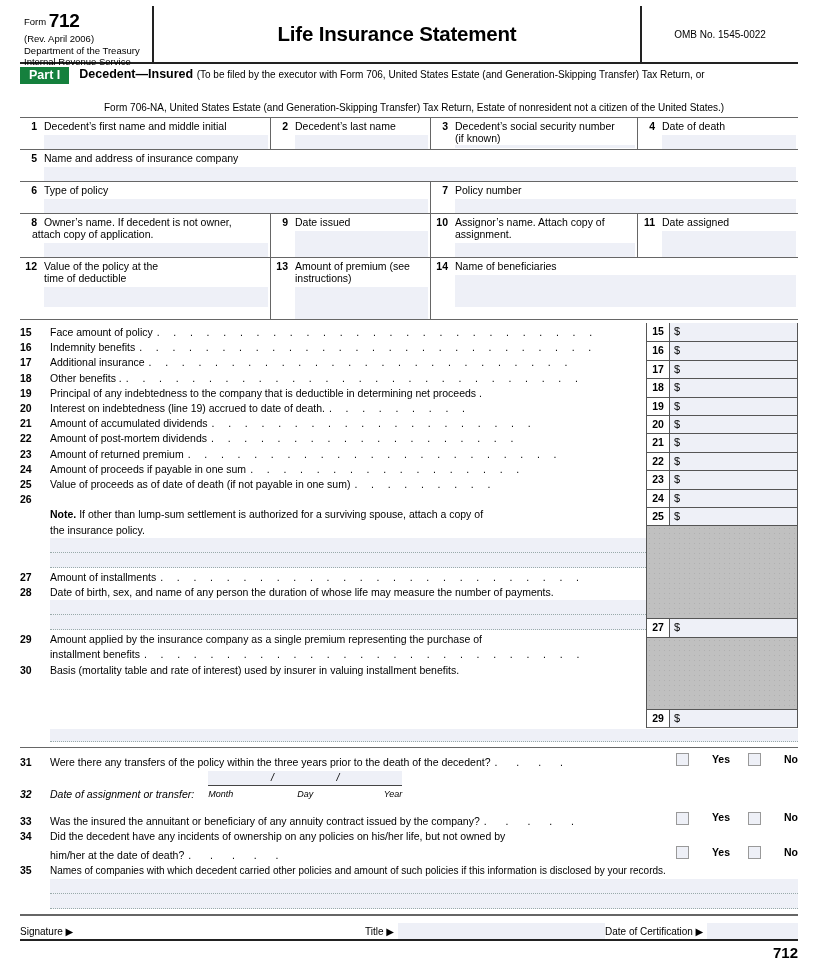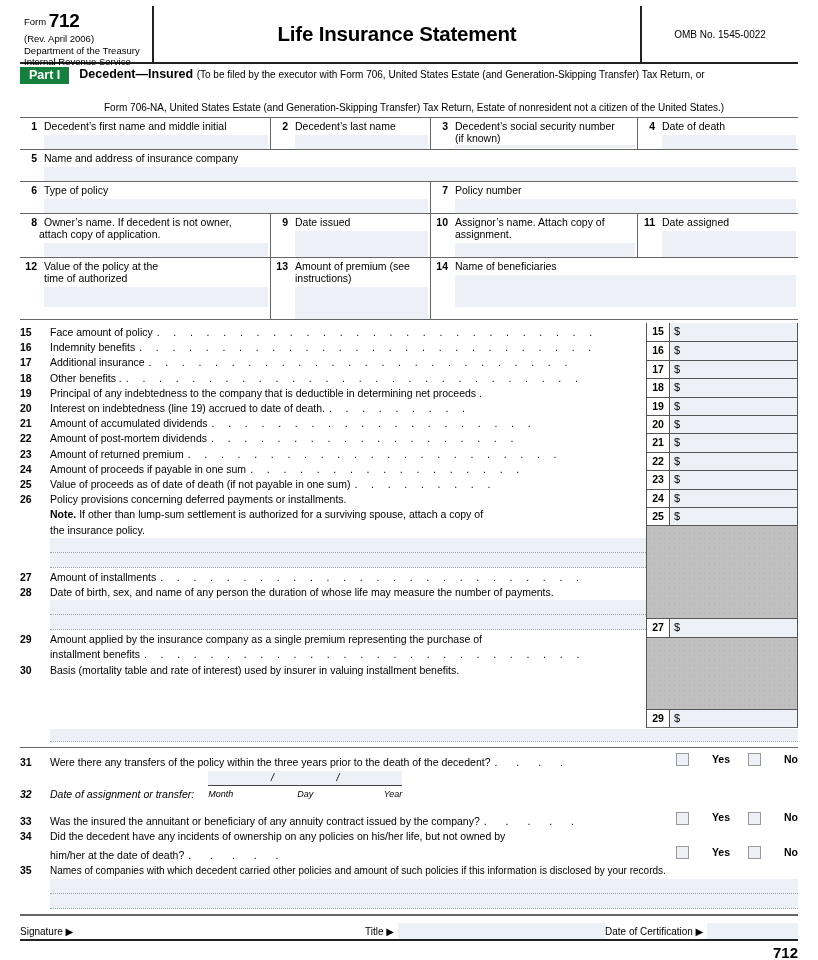--- a/index.html
+++ b/index.html
@@ -182,21 +182,21 @@
         <div class="fillbox" style="height:14px;margin:3px 2px 0 24px"></div>
       </td>
     </tr>
 
     <tr>
       <td style="width:250px">
         <div class="cell">
               <div class="n">8</div>
           <div class="t">Owner’s name. If decedent is not owner,</div>
             </div>
-        <div class="t" style="margin-left:19px">attach copy of application.</div>
+        <div class="t" style="margin-left:12px">attach copy of application.</div>
         <div class="fillbox" style="height:14px;margin:3px 2px 0 24px"></div>
       </td>
       <td style="width:119px" class="bl">
         <div class="cell">
               <div class="n">9</div>
           <div class="t">Date issued</div>
             </div>
         <div class="fillbox" style="height:26px;margin:3px 2px 0 24px"></div>
       </td>
       <td style="width:226px" class="bl">
@@ -215,21 +215,21 @@
         <div class="fillbox" style="height:26px;margin:3px 2px 0 24px"></div>
       </td>
     </tr>
 
     <tr>
       <td style="width:178px">
         <div class="cell">
               <div class="n">12</div>
           <div class="t">Value of the policy at the</div>
             </div>
-        <div class="t" style="margin-left:24px">time of authorized</div>
+        <div class="t" style="margin-left:24px">time of deductible</div>
         <div class="fillbox" style="height:20px;margin:3px 2px 0 24px"></div>
       </td>
       <td style="width:231px" class="bl">
         <div class="cell">
               <div class="n">13</div>
           <div class="t">Amount of premium  (see instructions)</div>
             </div>
         <div class="fillbox" style="height:32px;margin:3px 2px 0 24px"></div>
       </td>
       <td colspan="2" class="bl">
@@ -299,21 +299,20 @@
         <div class="lead">. . . . . . . . . . . . . . . . .</div>
       </div>
       <div class="lrow">
         <div class="n">25</div>
         <div class="lbl">Value of proceeds as of date of death (if not payable in one sum)</div>
         <div class="lead">. . . . . . . . .</div>
       </div>
 
       <div class="lrow">
         <div class="n">26</div>
-        <div class="lbl">Policy provisions concerning deferred payments or installments.</div>
       </div>
       <div class="lrow">
         <div class="n"></div>
         <div>
           <b>Note.</b>
           <span>If other than lump-sum settlement is authorized for a surviving spouse, attach a copy of</span>
         </div>
       </div>
       <div class="lrow">
         <div class="n"></div>

